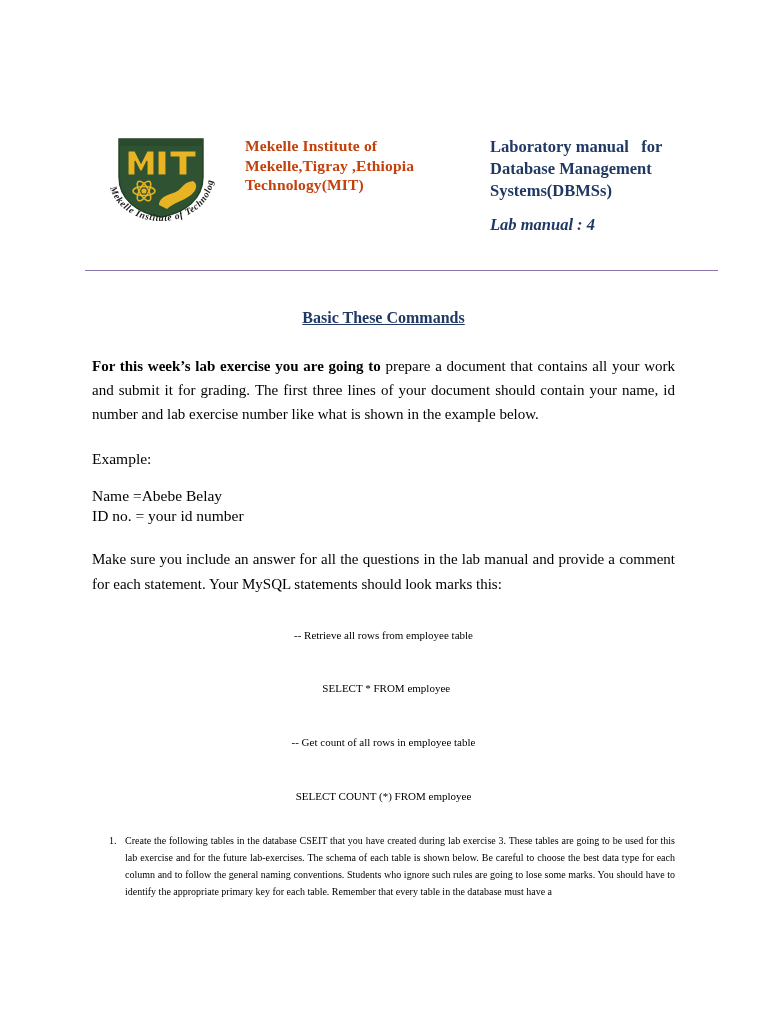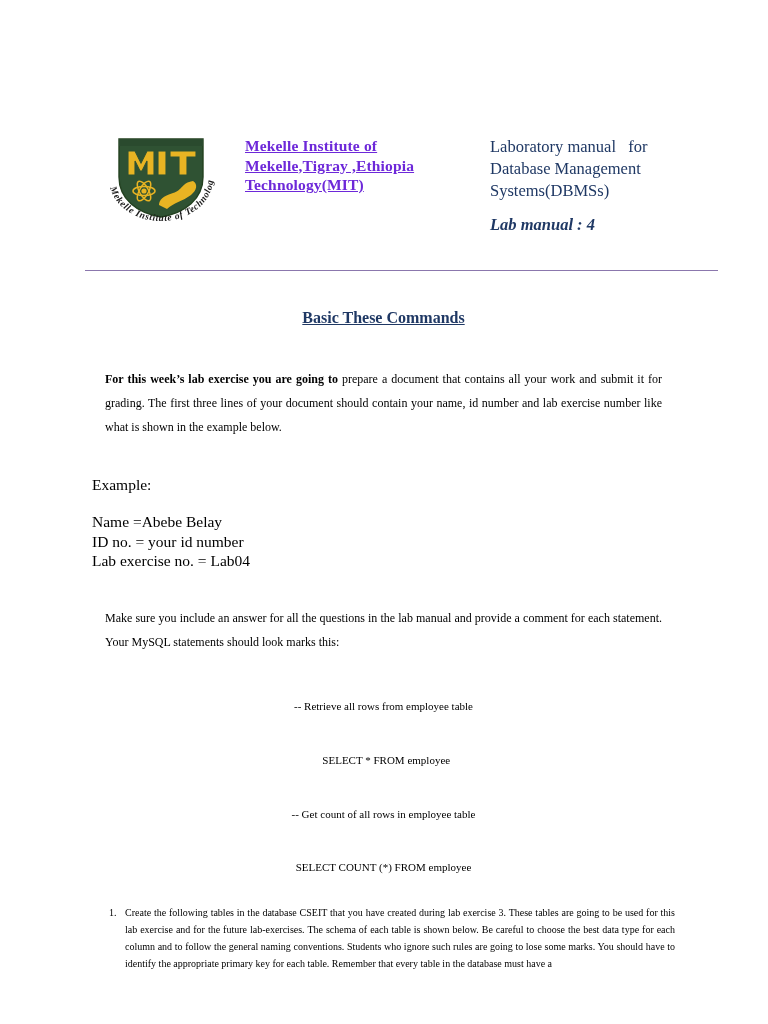--- a/index.html
+++ b/index.html
@@ -46,35 +46,34 @@
     position: absolute;
     left: 160px;
     top: 11px;
     width: 245px;
   }
   .org-line {
     font-family: "Liberation Serif", "DejaVu Serif", serif;
     font-weight: bold;
     font-size: 15.5px;
     line-height: 19.5px;
-    color: #6d28d9;
+    color: #c2410c;
     letter-spacing: 0.15px;
     white-space: nowrap;
-    text-decoration: underline;
   }
 
   .title-block {
     position: absolute;
     left: 405px;
     top: 11px;
     width: 240px;
   }
   .title-line {
     font-family: "Liberation Serif", "DejaVu Serif", serif;
-    font-weight: normal;
+    font-weight: bold;
     font-size: 16.5px;
     line-height: 22px;
     color: #1F3864;
     white-space: pre;
   }
   .labno {
     position: absolute;
     left: 405px;
     top: 90px;
     font-family: "Liberation Serif", "DejaVu Serif", serif;
@@ -108,24 +107,24 @@
     text-align: center;
     font-weight: bold;
     font-size: 16px;
     color: #1F3864;
     text-decoration: underline;
     margin: 8px 0 0 0;
     line-height: 20px;
   }
 
   p.para {
-    font-size: 12px;
+    font-size: 15px;
     line-height: 24.2px;
     text-align: justify;
-    margin: 13px;
+    margin: 0;
   }
 
   .b { font-weight: bold; }
 
   .spacer-18 { height: 18px; }
   .spacer-22 { height: 22px; }
   .spacer-26 { height: 26px; }
 
   .plain-line {
     font-size: 15.5px;
@@ -224,21 +223,20 @@
     <p class="para"><span class="b">For this week’s lab exercise you are going to</span><span> prepare a document that contains all your work and submit it for grading. The first three lines of your document should contain your name, id number and lab exercise number like what is shown in the example below.</span></p>
 
     <div class="spacer-22"></div>
 
     <p class="plain-line">Example:</p>
 
     <div class="spacer-18"></div>
 
     <p class="plain-line">Name =Abebe Belay</p>
     <p class="plain-line">ID no. = your id number</p>
-    <p class="plain-line">Lab exercise no. = Lab04</p>
 
     <div class="spacer-22"></div>
 
     <p class="para">Make sure you include an answer for all the questions in the lab manual and provide a comment for each statement.  Your MySQL statements should look marks this:</p>
 
     <div class="spacer-22"></div>
 
     <p class="code-line">-- Retrieve all rows from employee table</p>
     <div class="spacer-18"></div>
     <p class="code-line">  SELECT * FROM employee</p>

